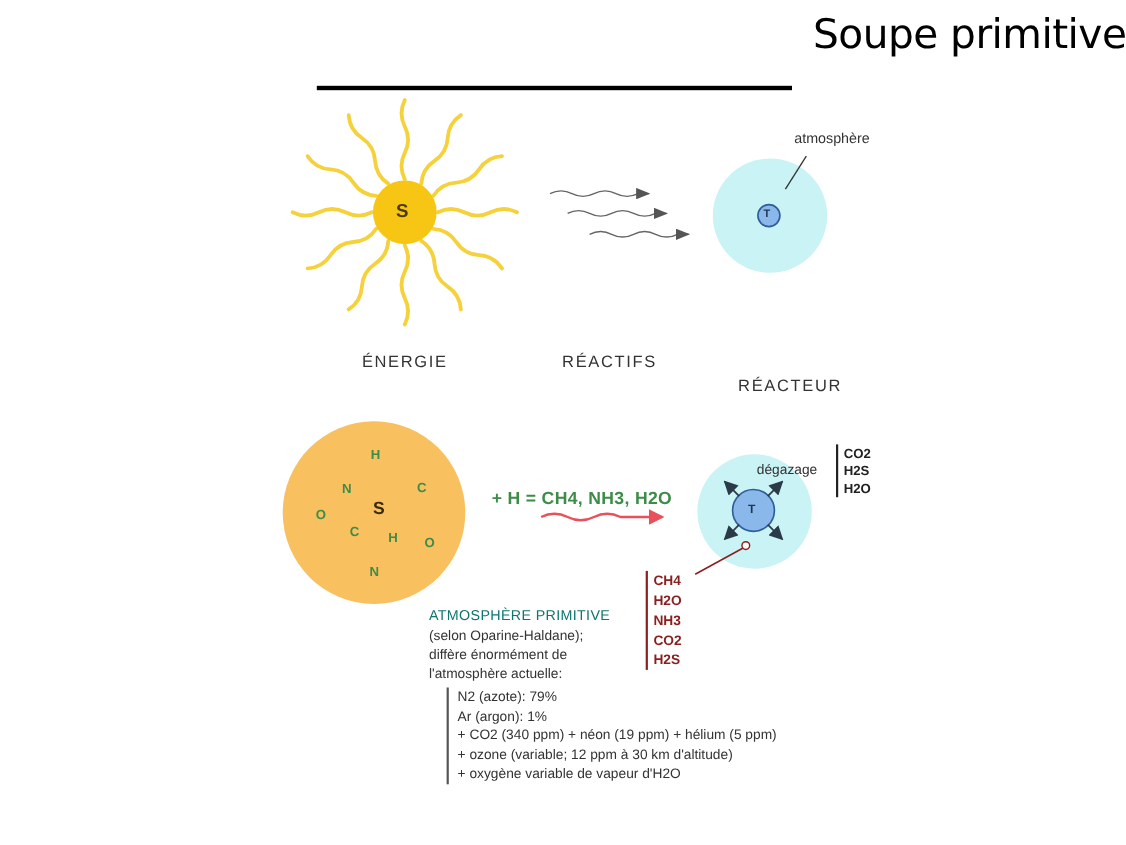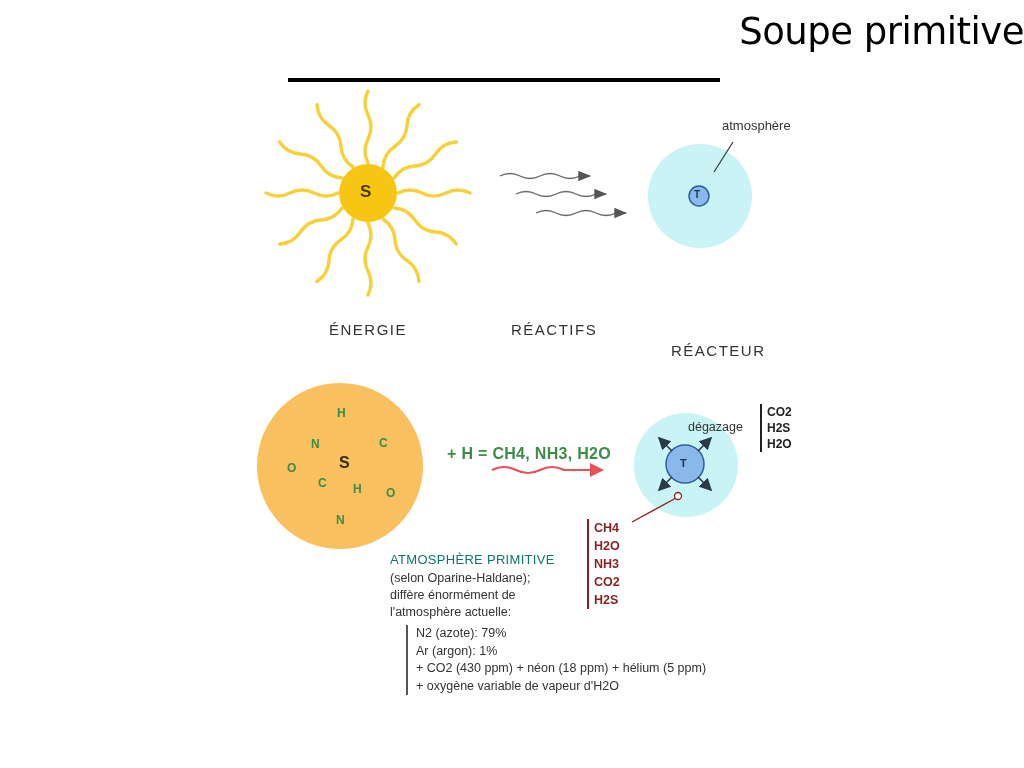--- a/index.html
+++ b/index.html
@@ -122,15 +122,16 @@
 <div class="atm-title">ATMOSPHÈRE PRIMITIVE</div>
 <div class="atm-desc">
   <div>(selon Oparine-Haldane);</div>
   <div>diffère énormément de</div>
   <div>l'atmosphère actuelle:</div>
 </div>
 
 <div class="current">
   <div>N2 (azote): 79%</div>
   <div>Ar (argon): 1%</div>
-  <div>+ CO2 (430 ppm) + néon (18 ppm) + hélium (5 ppm)</div>
+  <div>+ CO2 (340 ppm) + néon (19 ppm) + hélium (5 ppm)</div>
+  <div>+ ozone (variable; 12 ppm à 30 km d'altitude)</div>
   <div>+ oxygène variable de vapeur d'H2O</div>
 </div>
 
 </body></html>

